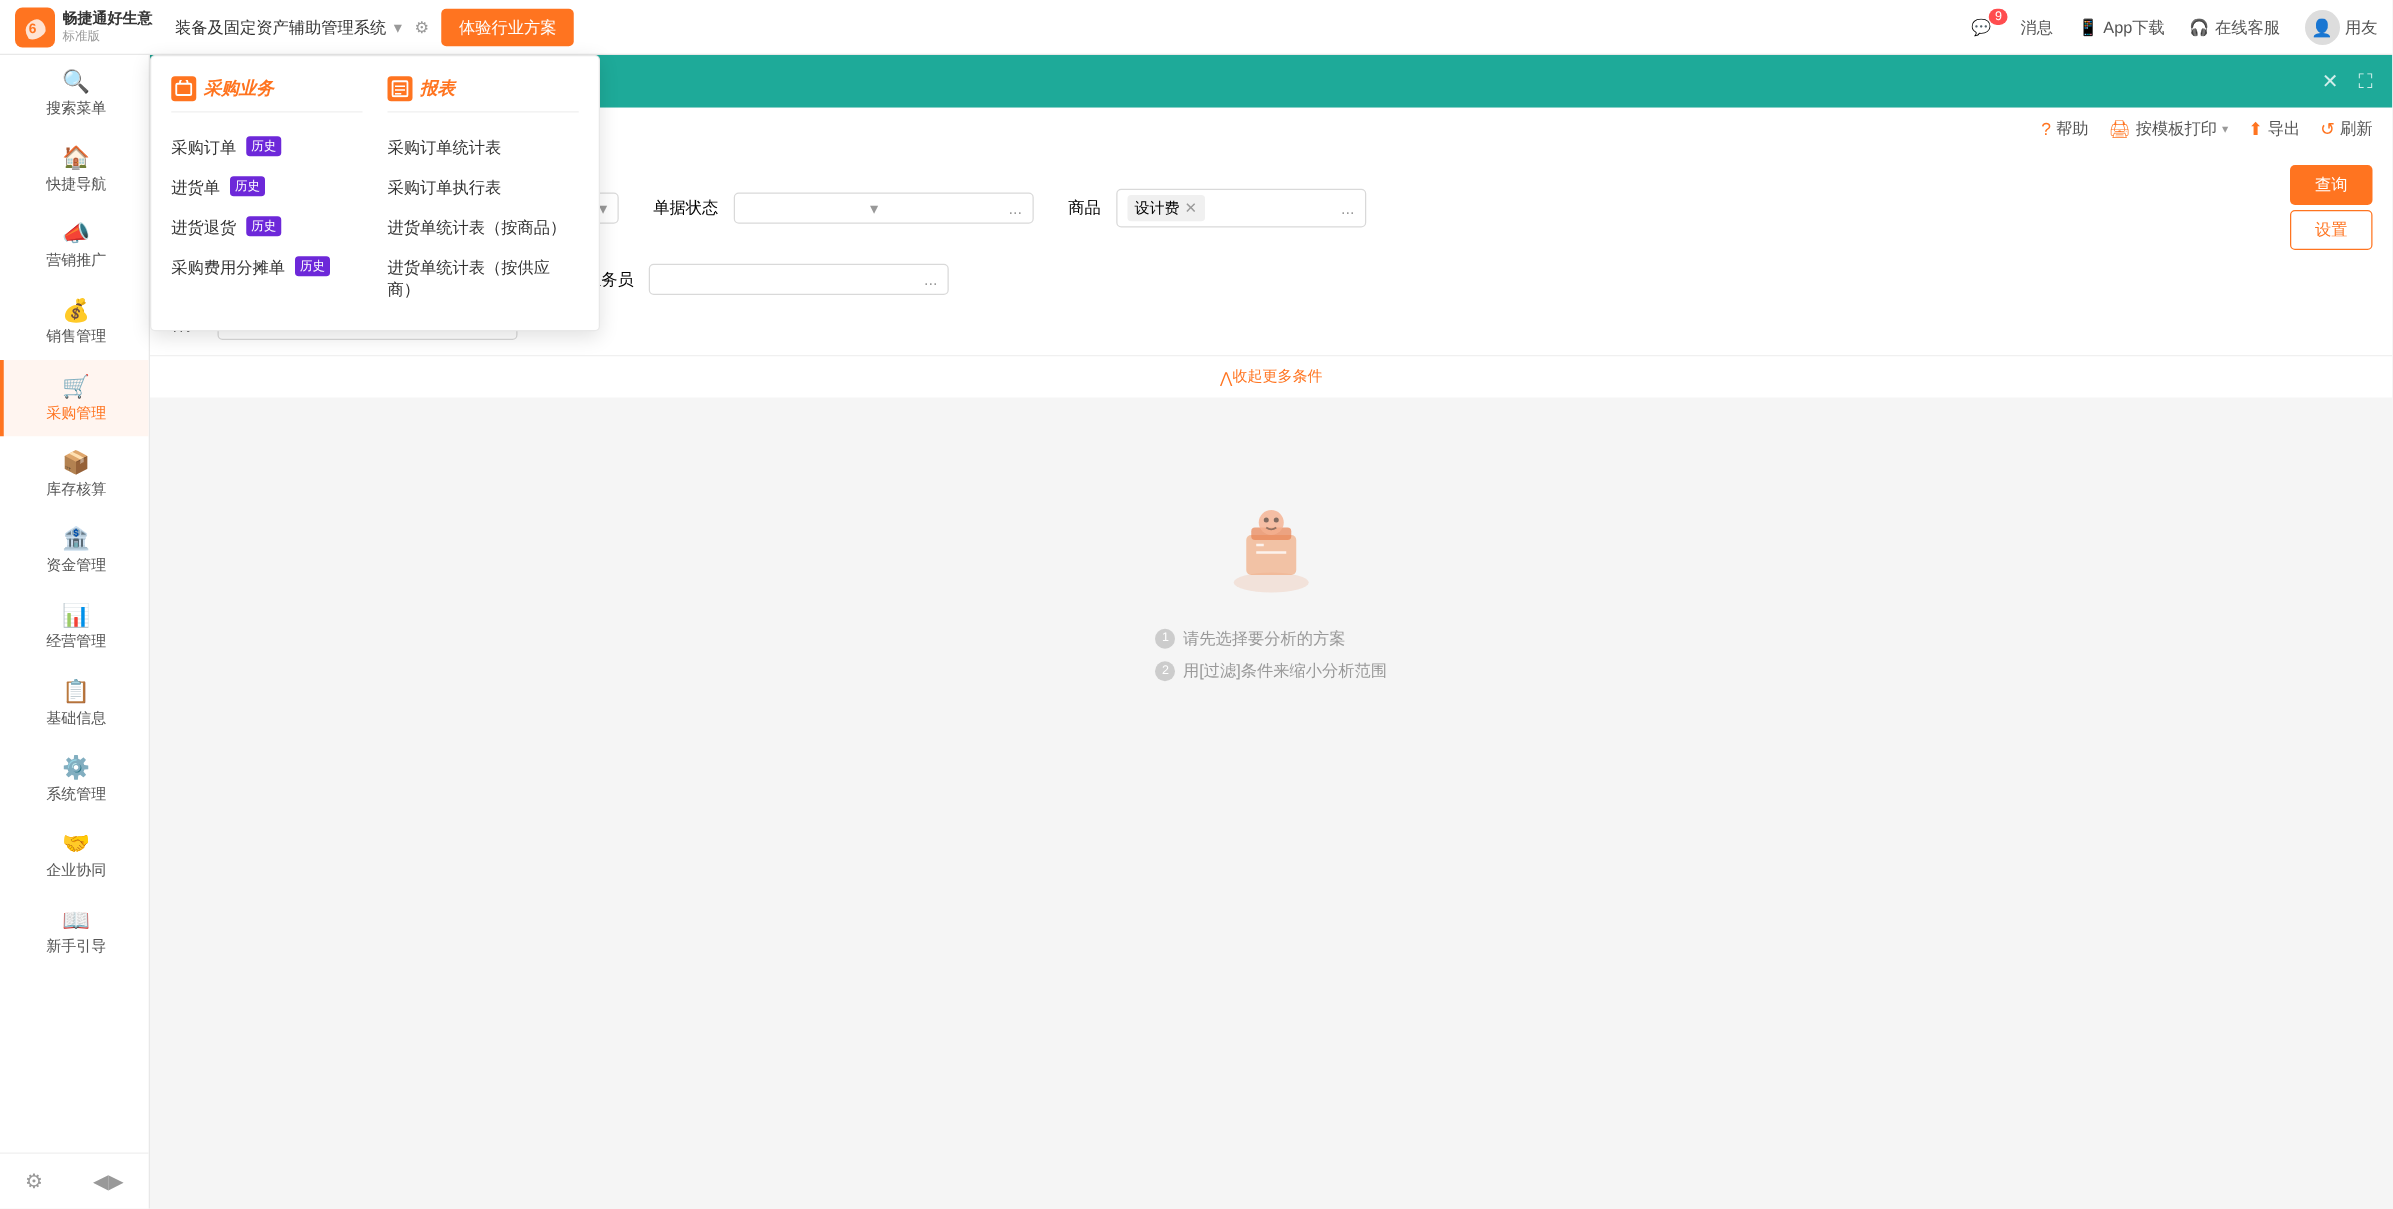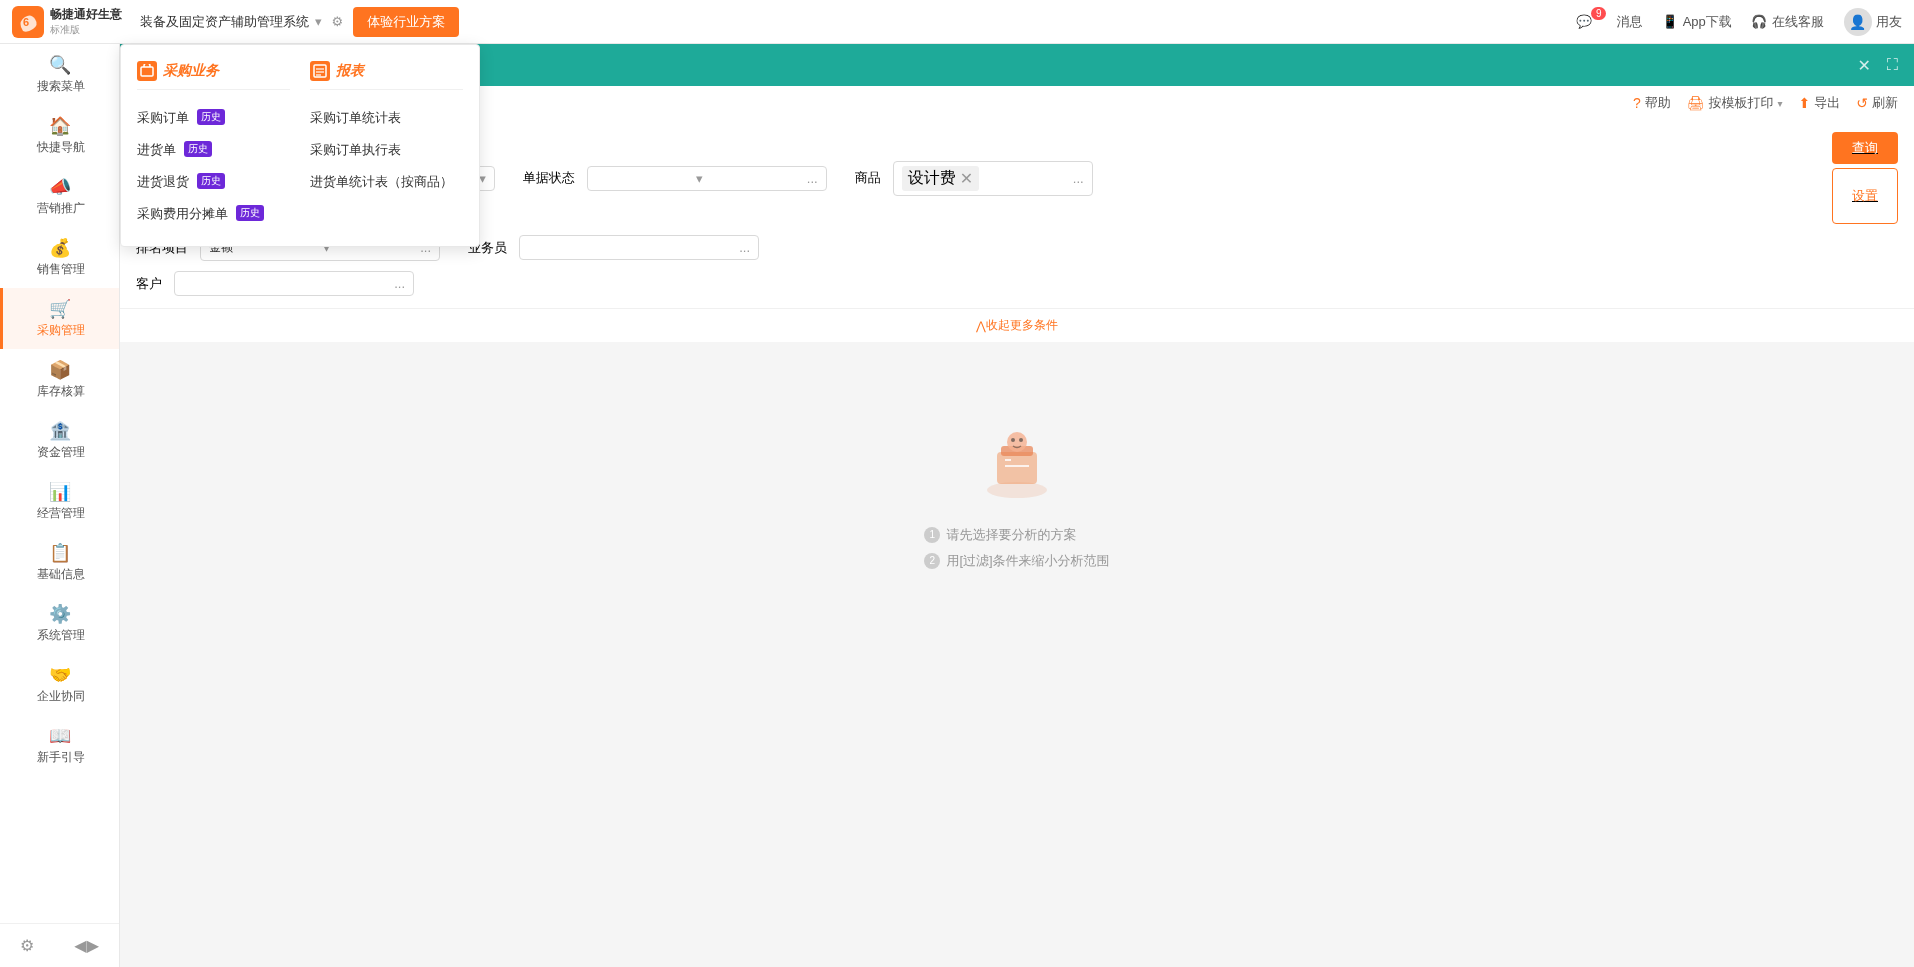--- a/index.html
+++ b/index.html
@@ -253,21 +253,21 @@
       border-radius: 4px;
       padding: 7px 20px;
       cursor: pointer;
       font-size: 13px;
     }
     .settings-btn {
       background: #fff;
       color: #ff7420;
       border: 1px solid #ff7420;
       border-radius: 4px;
-      padding: 18px 16px;
+      padding: 6px 16px;
       cursor: pointer;
       font-size: 13px;
     }
 
     .filter-label {
       color: #000000;
       font-size: 13px;
       white-space: nowrap;
     }
     .filter-control {
@@ -282,21 +282,21 @@
       gap: 4px;
     }
     .filter-control .value { color: #333; font-size: 12px; }
     .filter-control .arrow { color: #999; margin-left: auto; }
     .filter-tag {
       display: inline-flex;
       align-items: center;
       background: #f0f0f0;
       border-radius: 3px;
       padding: 2px 6px;
-      font-size: 16px;
+      font-size: 12px;
       gap: 4px;
     }
     .filter-tag .close { cursor: pointer; color: #999; }
     .filter-dots { color: #999; cursor: pointer; }
 
     .date-filter {
       display: flex;
       align-items: center;
       gap: 8px;
     }
@@ -581,21 +581,21 @@
 
           <span class="filter-label" style="margin-left:16px;">商品</span>
           <div class="filter-control" style="min-width:200px;">
             <span class="filter-tag">
               <span>设计费</span>
               <span class="close">✕</span>
             </span>
             <span class="filter-dots" style="margin-left:auto;">...</span>
           </div>
 
-          <div style="display:flex;flex-direction:column;gap:4px;margin-left:auto;text-decoration:underline;">
+          <div style="display:flex;flex-direction:column;gap:4px;margin-left:auto;">
             <button class="query-btn">查询</button>
             <button class="settings-btn">设置</button>
           </div>
         </div>
 
         <div class="filter-row">
           <span class="filter-label">排名项目</span>
           <div class="filter-control" style="min-width:240px;">
             <span class="value">金额</span>
             <span class="arrow">▾</span>
@@ -697,14 +697,17 @@
     </div>
     <div class="dropdown-item">
       <span>采购订单统计表</span>
     </div>
     <div class="dropdown-item">
       <span>采购订单执行表</span>
     </div>
     <div class="dropdown-item">
       <span>进货单统计表（按商品）</span>
     </div>
+    <div class="dropdown-item">
+      <span>进货单统计表（按供应商）</span>
+    </div>
   </div>
 </div>
 
 </body></html>

